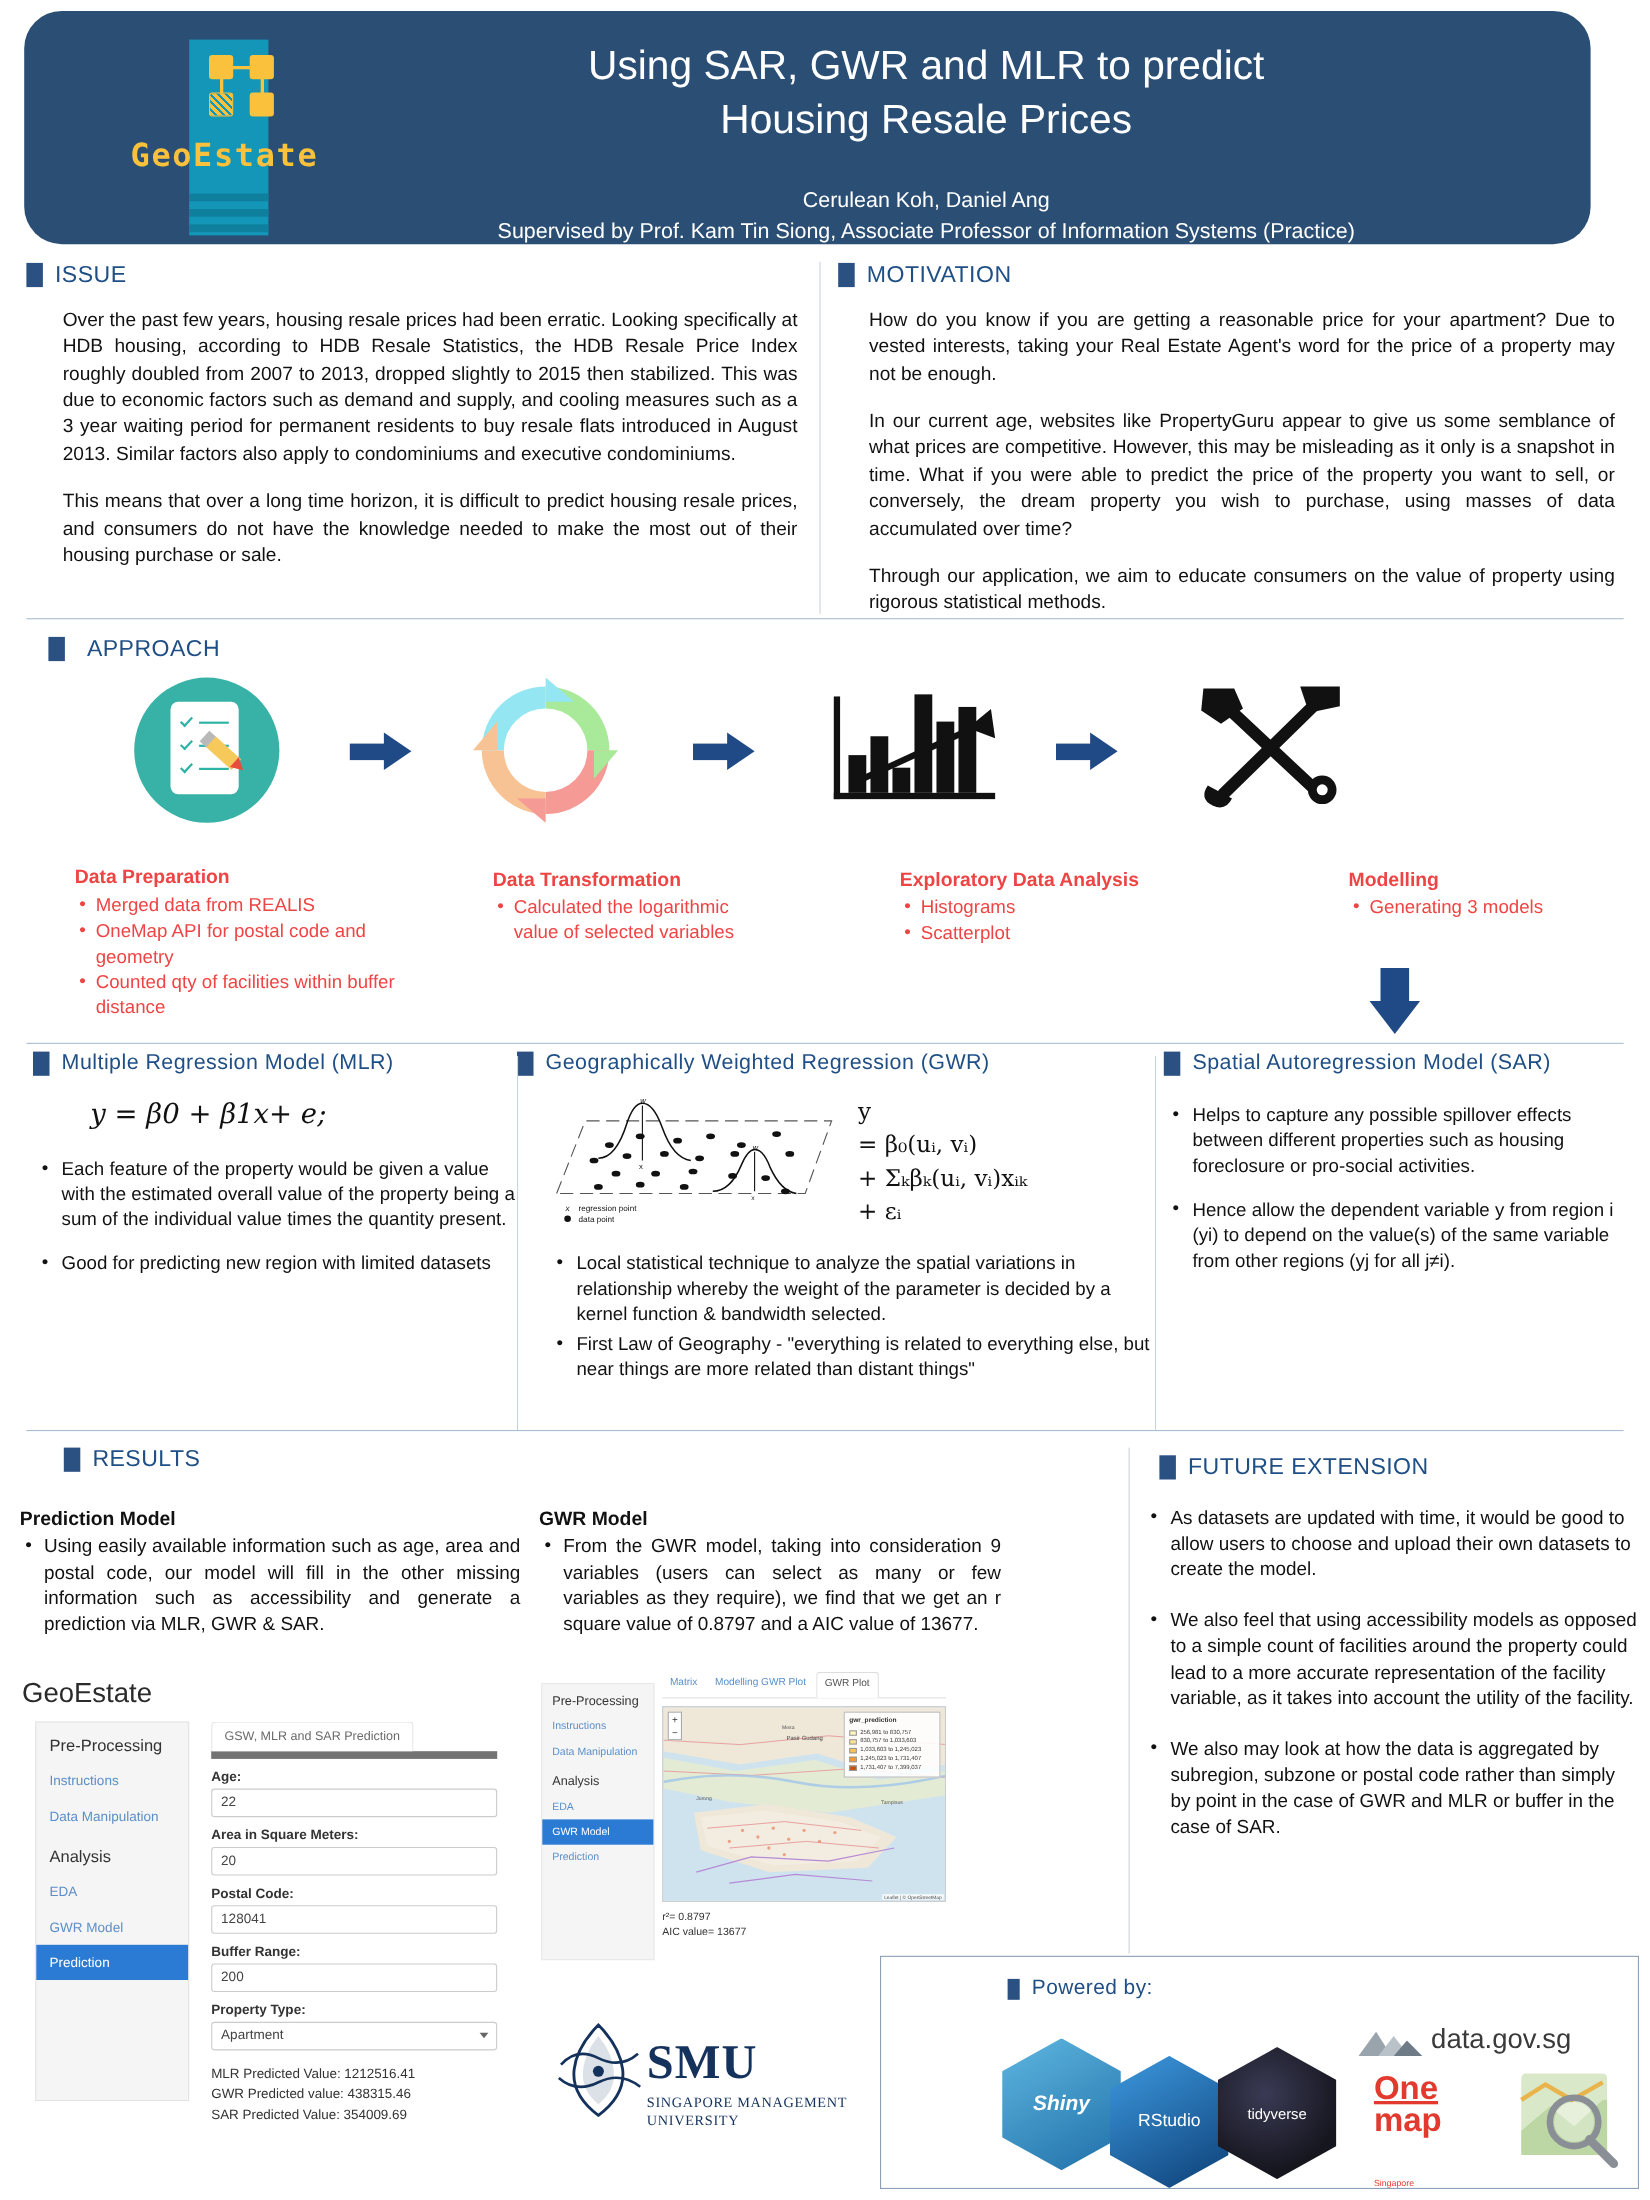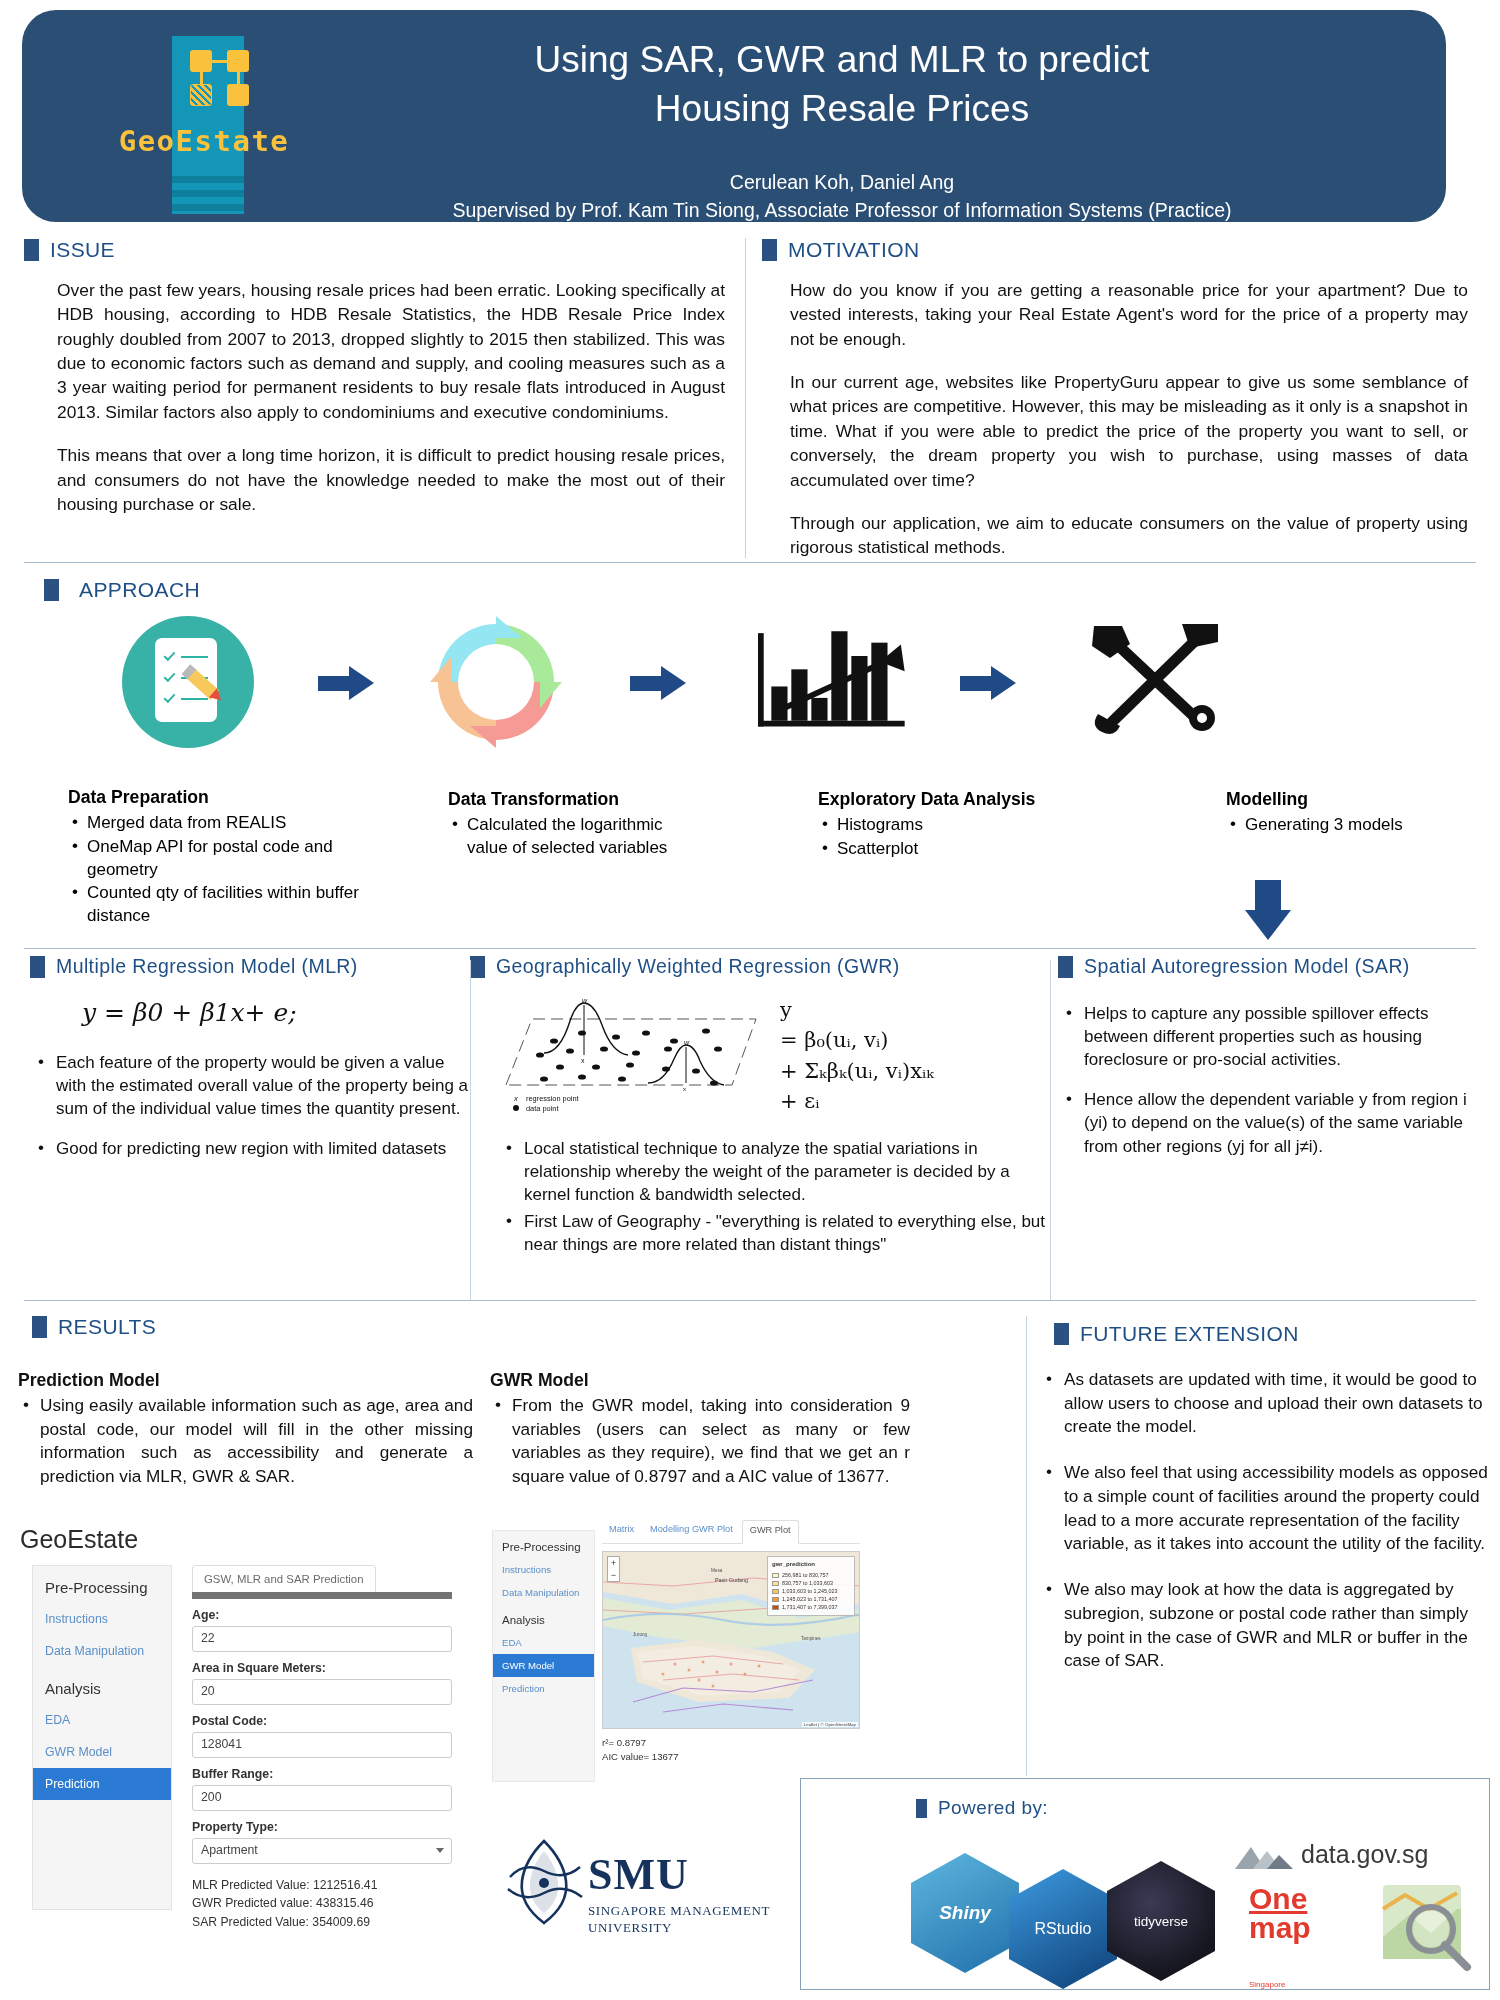--- a/index.html
+++ b/index.html
@@ -106,21 +106,21 @@
   .arr { position: relative; width: 56px; height: 34px; }
   .arr .stem { position: absolute; left: 0; top: 10px; width: 33px; height: 15px; background: #1f4a85; }
   .arr .head { position: absolute; left: 31px; top: 0; width: 0; height: 0;
     border-top: 17px solid transparent; border-bottom: 17px solid transparent;
     border-left: 25px solid #1f4a85; }
 
   .bars { position: relative; width: 180px; height: 120px; }
 
   .tools { position: relative; width: 150px; height: 120px; }
 
-  .flow-caption { font-size: 17px; color: #000000; line-height: 1.33; }
+  .flow-caption { font-size: 17px; color: #ef4444; line-height: 1.33; }
   .flow-caption .ttl { font-weight: bold; font-size: 17.6px; display: block; margin-bottom: 3px; }
   .flow-caption ul { list-style: none; }
   .flow-caption li { position: relative; padding-left: 19px; margin-bottom: 1px; }
   .flow-caption li:before { content: "•"; position: absolute; left: 4px; top: -1px; }
 
   .down-arrow { position: absolute; width: 46px; height: 60px; }
   .down-arrow .stem { position: absolute; left: 10px; top: 0; width: 26px; height: 32px; background: #1f4a85; }
   .down-arrow .head { position: absolute; left: 0; top: 30px; width: 0; height: 0;
     border-left: 23px solid transparent; border-right: 23px solid transparent;
     border-top: 30px solid #1f4a85; }
@@ -146,21 +146,21 @@
   }
   .gwr-formula {
     position: absolute; left: 310px; top: 40px; width: 250px;
     font-family: "DejaVu Serif", serif; font-size: 21px; color: #111; line-height: 1.45;
   }
 
   .vdiv2 { position: absolute; width: 1px; background: #c7d3e0; }
 
   
   .results { position: absolute; left: 28px; top: 1315px; width: 1010px; }
-  .results .sec-head { margin-left: 4px; }
+  .results .sec-head { margin-left: 30px; }
   .res-left { position: absolute; left: 18px; top: 1370px; width: 455px; }
   .res-mid  { position: absolute; left: 490px; top: 1370px; width: 420px; }
   .sub-title { font-weight: bold; font-size: 17.6px; color: #111; margin-bottom: 3px; }
   .res-bullets { font-size: 17.2px; line-height: 1.37; color: #111; }
   .res-bullets li { position: relative; padding-left: 22px; list-style: none; text-align: justify; }
   .res-bullets li:before { content: "•"; position: absolute; left: 5px; top: -1px; }
 
   
   .app-shot {
     position: absolute; left: 14px; top: 1525px; width: 450px; height: 445px;

